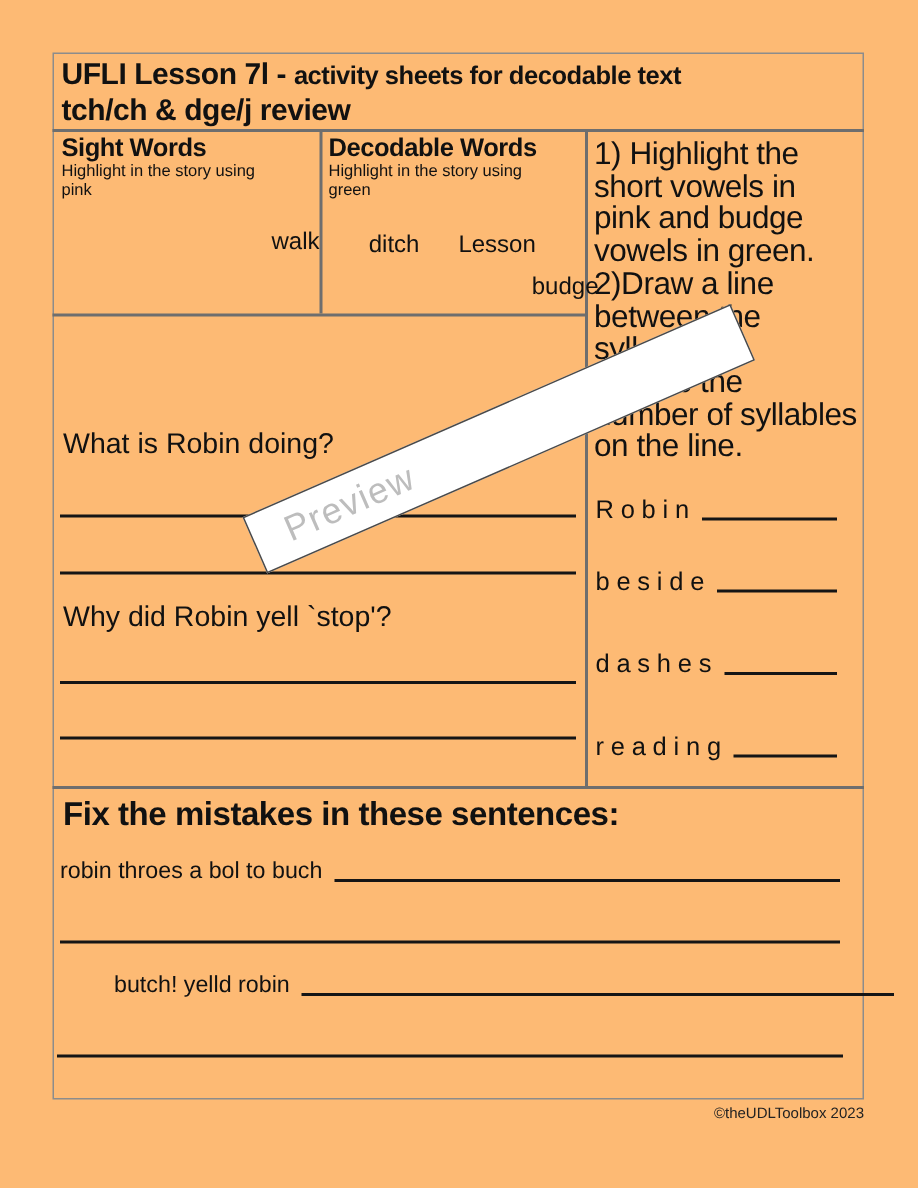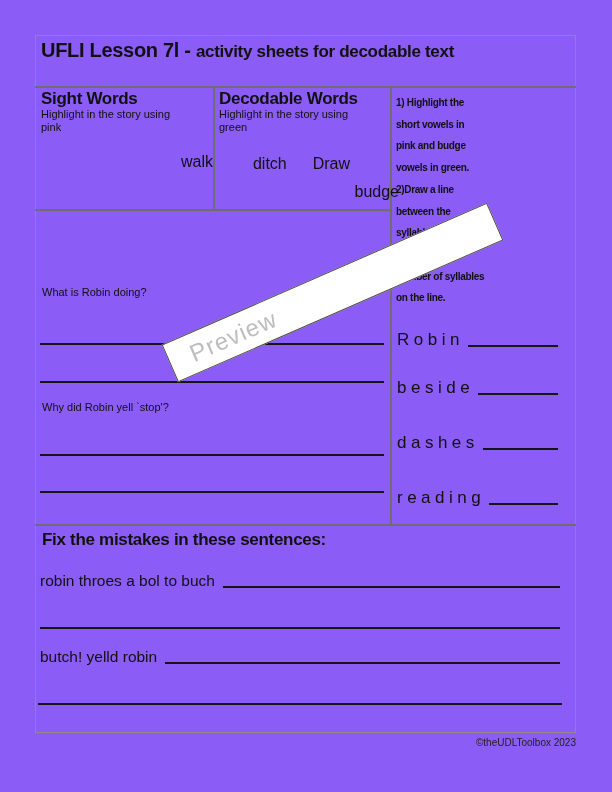--- a/index.html
+++ b/index.html
@@ -1,17 +1,17 @@
 <!DOCTYPE html>
 <html><head>
 <meta charset="utf-8">
 <style>
   html,body{margin:0;padding:0;background:#ffffff;}
   .page{
-    position:relative;width:612px;height:792px;background:#8b5cf6;
+    position:relative;width:612px;height:792px;background:#fdba74;
     font-family:"Liberation Sans",sans-serif;color:#111111;overflow:hidden;
   }
   .abs{position:absolute;}
   
   .frame{left:35px;top:35px;width:541px;height:698px;border:1.5px solid #8c8c8c;box-sizing:border-box;z-index:1;}
   .hline{height:1.5px;background:#6e6e6e;z-index:1;}
   .vline{width:1.5px;background:#6e6e6e;z-index:1;}
   .h-title{left:35px;top:86px;width:541px;}
   .h-comp{left:35px;top:209px;width:355px;}
   .h-bottom{left:35px;top:524px;width:541px;}
@@ -27,39 +27,39 @@
   .sight-head{left:41px;top:89px;}
   .sight-sub{left:41px;top:108px;width:165px;}
   .sight-word{left:35px;top:153px;width:178px;text-align:right;font-size:16px;z-index:2;}
   .dec-head{left:219px;top:89px;}
   .dec-sub{left:219px;top:108px;width:165px;}
   .dec-row1{left:213px;top:155px;width:177px;text-align:center;font-size:16px;z-index:2;}
   .dec-row1 .w1{margin-right:26px;}
   .dec-row2{left:213px;top:183px;width:186px;text-align:right;font-size:16px;z-index:2;}
   
   .instr-box{left:396px;top:92px;width:178px;z-index:2;}
-  .instr-line{font-size:10px;font-weight:700;line-height:21.7px;letter-spacing:-0.3px;}
+  .instr-line{font-size:21px;font-weight:400;line-height:21.7px;letter-spacing:-0.3px;}
   .syll-row{left:397px;width:161px;height:21px;display:flex;align-items:flex-end;z-index:2;}
   .syll-word{font-size:17px;letter-spacing:4.5px;line-height:19px;white-space:nowrap;}
   .syll-blank{flex:1;border-bottom:2px solid #151515;margin-left:4px;margin-bottom:2px;}
   .sy1{top:328px;}.sy2{top:376px;justify-content:space-between;}.sy3{top:431px;}.sy4{top:486px;}
   
   .comp-head{left:43px;top:232px;font-size:17.5px;font-weight:800;letter-spacing:-0.3px;z-index:2;}
-  .q{font-size:11px;z-index:2;}
+  .q{font-size:19px;z-index:2;}
   .q1{left:42px;top:286px;}
   .q2{left:42px;top:401px;}
   .wline{height:2px;background:#151515;z-index:2;}
   .cl{left:40px;width:344px;}
   .cl1{top:343px;}.cl2{top:381px;}.cl3{top:454px;}.cl4{top:491px;}
   
-  .fix-head{left:42px;top:530px;font-size:17px;font-weight:800;letter-spacing:-0.3px;z-index:2;}
+  .fix-head{left:42px;top:530px;font-size:22px;font-weight:800;letter-spacing:-0.3px;z-index:2;}
   .sent-row{left:40px;width:520px;display:flex;align-items:flex-end;z-index:2;}
   .sent-text{font-size:15.5px;line-height:19px;white-space:nowrap;}
   .sent-blank{flex:1;border-bottom:2px solid #151515;margin-left:8px;margin-bottom:2px;}
-  .sr1{top:571px;}.sr2{top:647px;}
+  .sr1{top:571px;}.sr2{top:647px;margin-left:36px;}
   .fl1{left:40px;top:627px;width:520px;}
   .fl2{left:38px;top:703px;width:524px;}
   
   .banner{
     left:155px;top:272px;width:355px;height:41px;background:#ffffff;
     border:1px solid #4a4a4a;box-sizing:border-box;transform:rotate(-23.6deg);
     z-index:5;display:flex;align-items:center;
   }
   .banner-label{color:#bdbdbd;font-size:24px;letter-spacing:1px;padding-left:22px;}
   
@@ -72,36 +72,37 @@
 
   <div class="abs frame"></div>
   <div class="abs hline h-title"></div>
   <div class="abs hline h-comp"></div>
   <div class="abs hline h-bottom"></div>
   <div class="abs vline v-cols"></div>
   <div class="abs vline v-right"></div>
 
   <div class="abs title-box">
     <div><span class="title-big">UFLI Lesson 7l - </span><span class="title-med">activity sheets for decodable text</span></div>
+    <div class="title-big">tch/ch &amp; dge/j review</div>
   </div>
 
   <div class="abs cell-head sight-head">Sight Words</div>
   <div class="abs cell-sub sight-sub">
     <div>Highlight in the story using</div>
     <div>pink</div>
   </div>
   <div class="abs sight-word">walk</div>
 
   <div class="abs cell-head dec-head">Decodable Words</div>
   <div class="abs cell-sub dec-sub">
     <div>Highlight in the story using</div>
     <div>green</div>
   </div>
   <div class="abs dec-row1">
-    <span class="w1">ditch</span><span>Draw</span>
+    <span class="w1">ditch</span><span>Lesson</span>
   </div>
   <div class="abs dec-row2">budge</div>
 
   <div class="abs instr-box">
     <div class="instr-line">1) Highlight the</div>
     <div class="instr-line">short vowels in</div>
     <div class="instr-line">pink and budge</div>
     <div class="instr-line">vowels in green.</div>
     <div class="instr-line">2)Draw a line</div>
     <div class="instr-line">between the</div>

